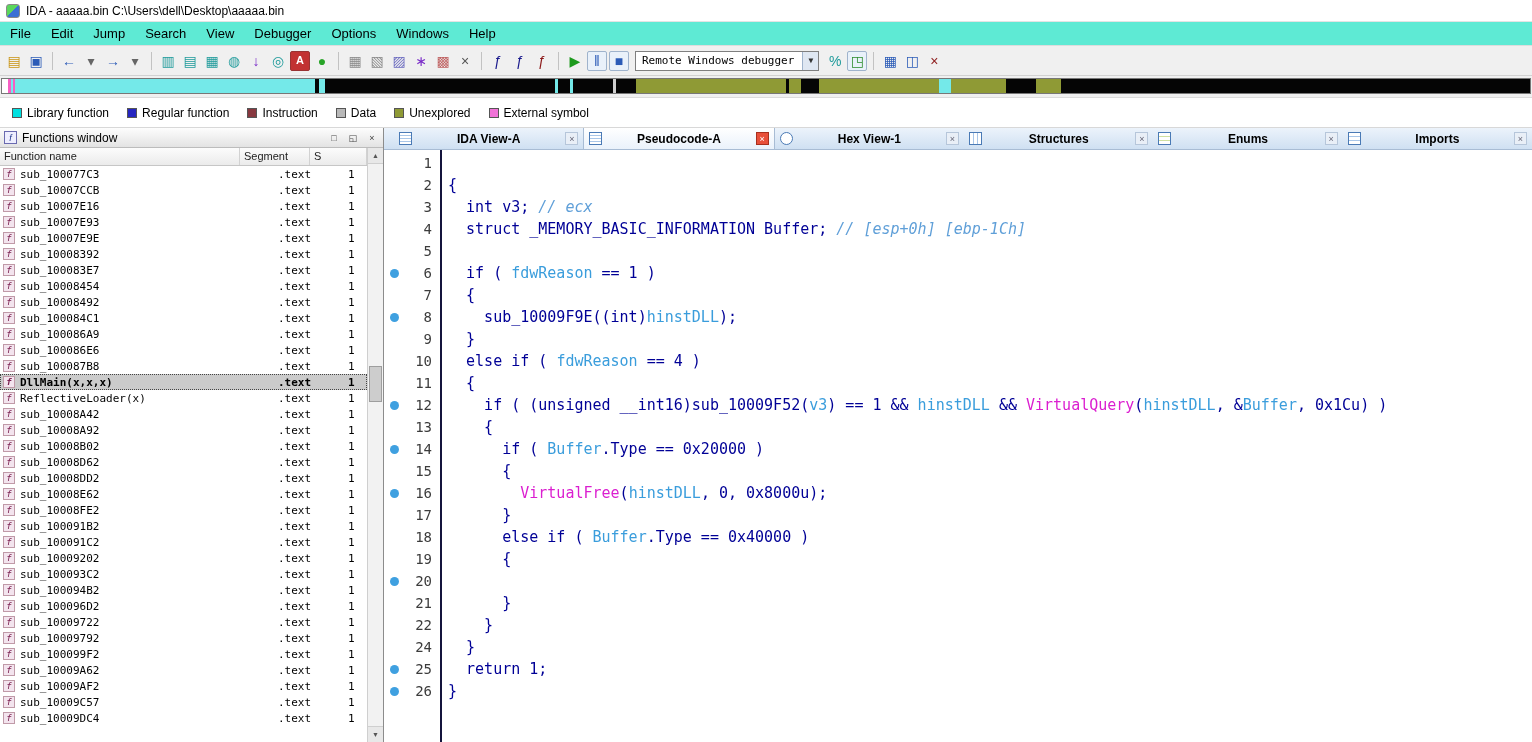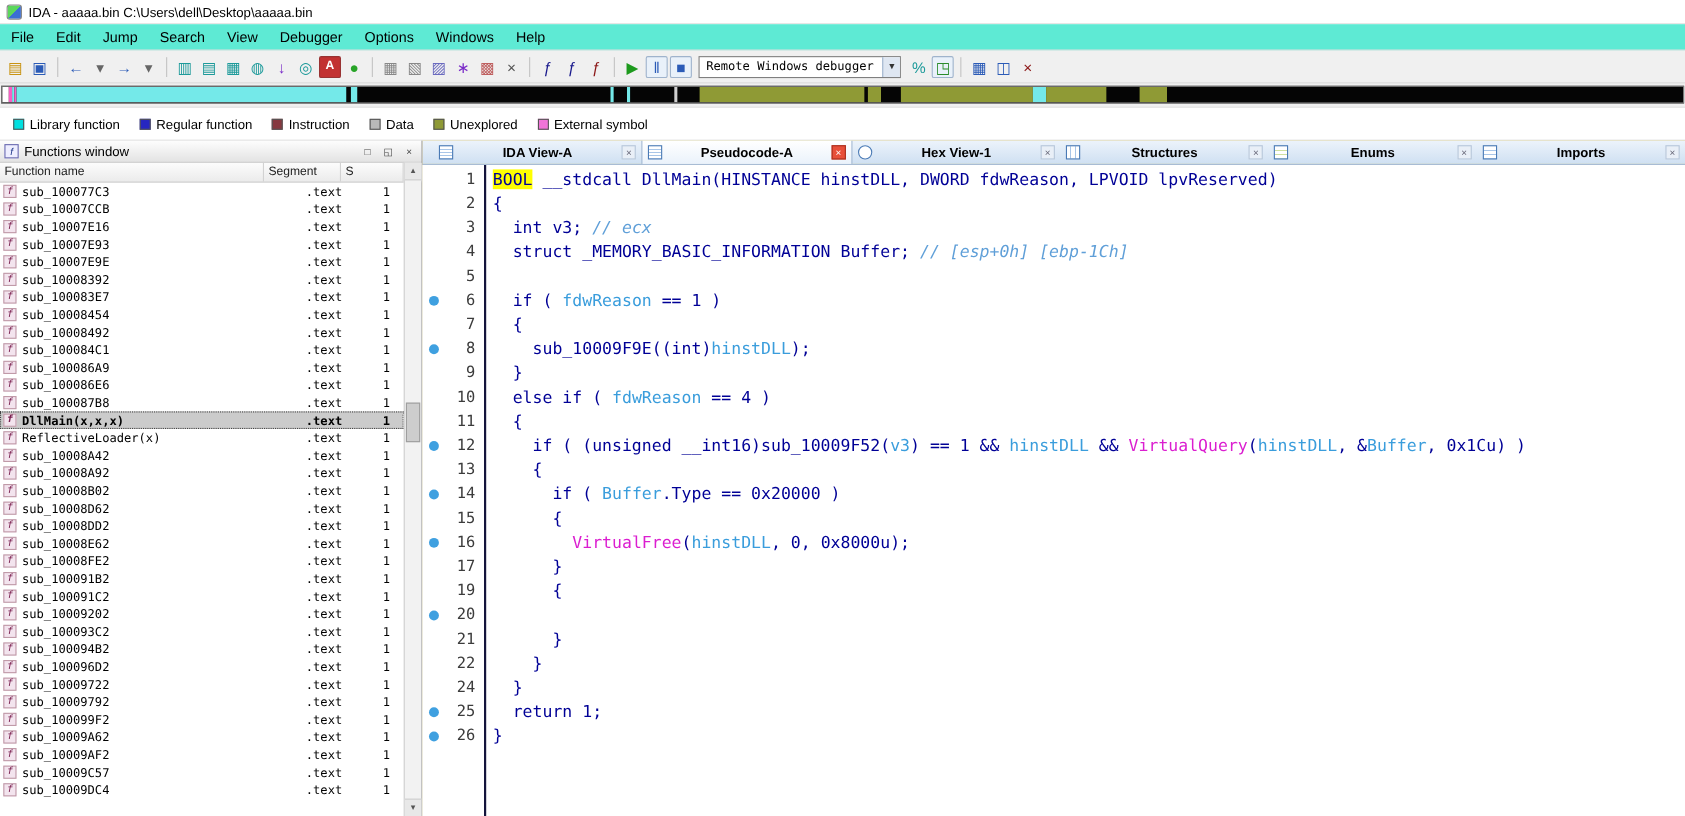--- a/index.html
+++ b/index.html
@@ -504,21 +504,20 @@
           <span class="tablabel">Imports</span>
           <span class="tabclose">×</span>
         </div>
       </div>
     <div class="codearea">
       <div class="gutterline"></div>
       <div>
           <div class="cl">
             <span class="dot"></span>
             <span class="lnum">1</span>
-            <span class="lcode"><span class="c-h">BOOL</span><span class="c-k"> __stdcall DllMain(HINSTANCE hinstDLL, DWORD fdwReason, LPVOID lpvReserved)</span></span>
           </div>
           <div class="cl">
             <span class="dot"></span>
             <span class="lnum">2</span>
             <span class="lcode"><span class="c-k">{</span></span>
           </div>
           <div class="cl">
             <span class="dot"></span>
             <span class="lnum">3</span>
             <span class="lcode"><span class="c-k">  int v3; </span><span class="c-c">// ecx</span></span>
@@ -588,20 +587,25 @@
             <span class="lnum">16</span>
             <span class="lcode"><span class="c-k">        </span><span class="c-m">VirtualFree</span><span class="c-k">(</span><span class="c-v">hinstDLL</span><span class="c-k">, 0, 0x8000u);</span></span>
           </div>
           <div class="cl">
             <span class="dot"></span>
             <span class="lnum">17</span>
             <span class="lcode"><span class="c-k">      }</span></span>
           </div>
           <div class="cl">
             <span class="dot"></span>
+            <span class="lnum">18</span>
+            <span class="lcode"><span class="c-k">      else if ( </span><span class="c-v">Buffer</span><span class="c-k">.Type == 0x40000 )</span></span>
+          </div>
+          <div class="cl">
+            <span class="dot"></span>
             <span class="lnum">19</span>
             <span class="lcode"><span class="c-k">      {</span></span>
           </div>
           <div class="cl">
             <span class="dot on"></span>
             <span class="lnum">20</span>
           </div>
           <div class="cl">
             <span class="dot"></span>
             <span class="lnum">21</span>

